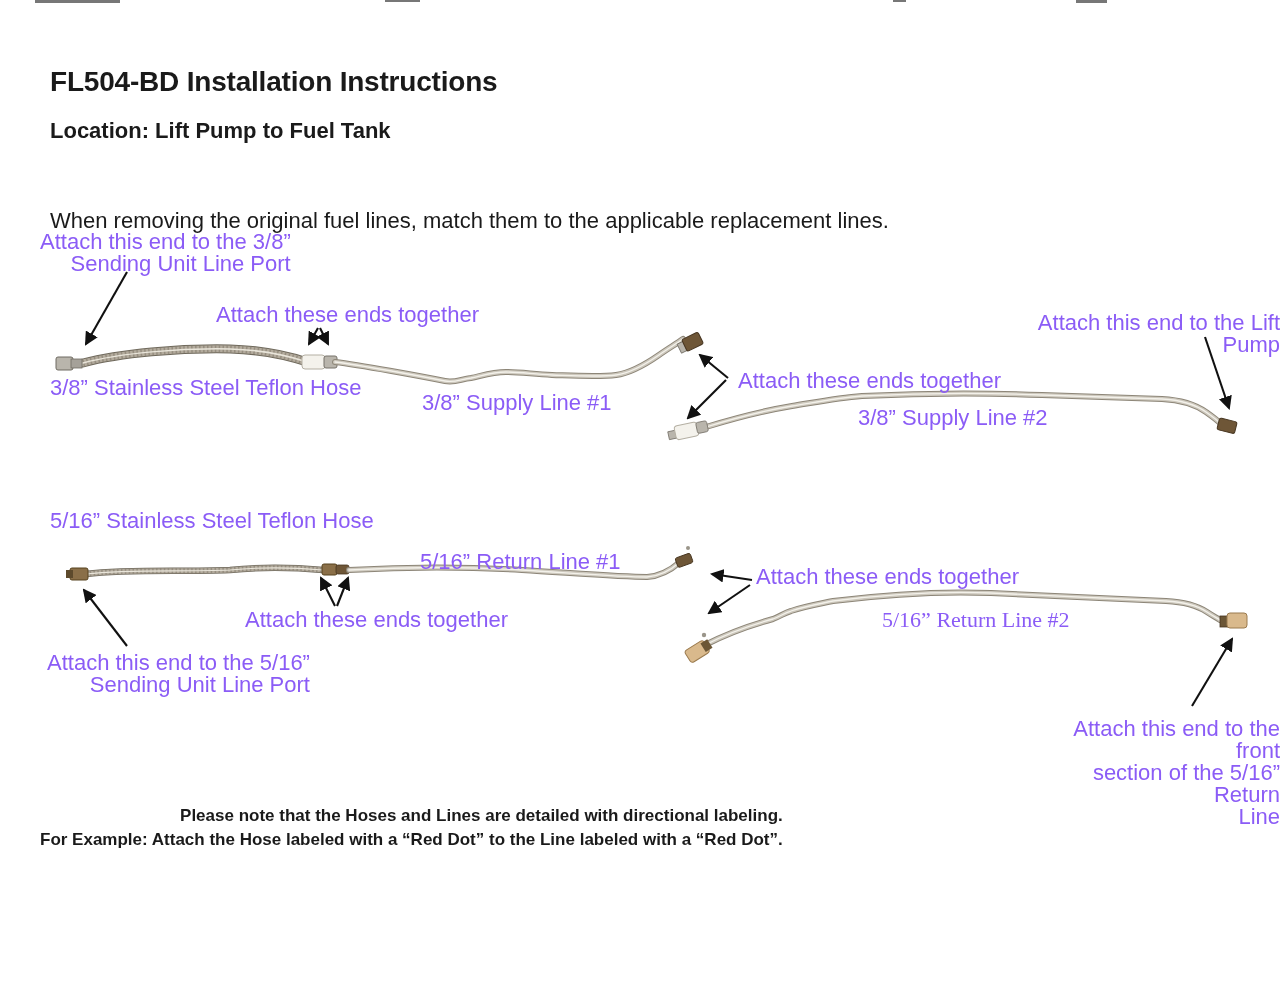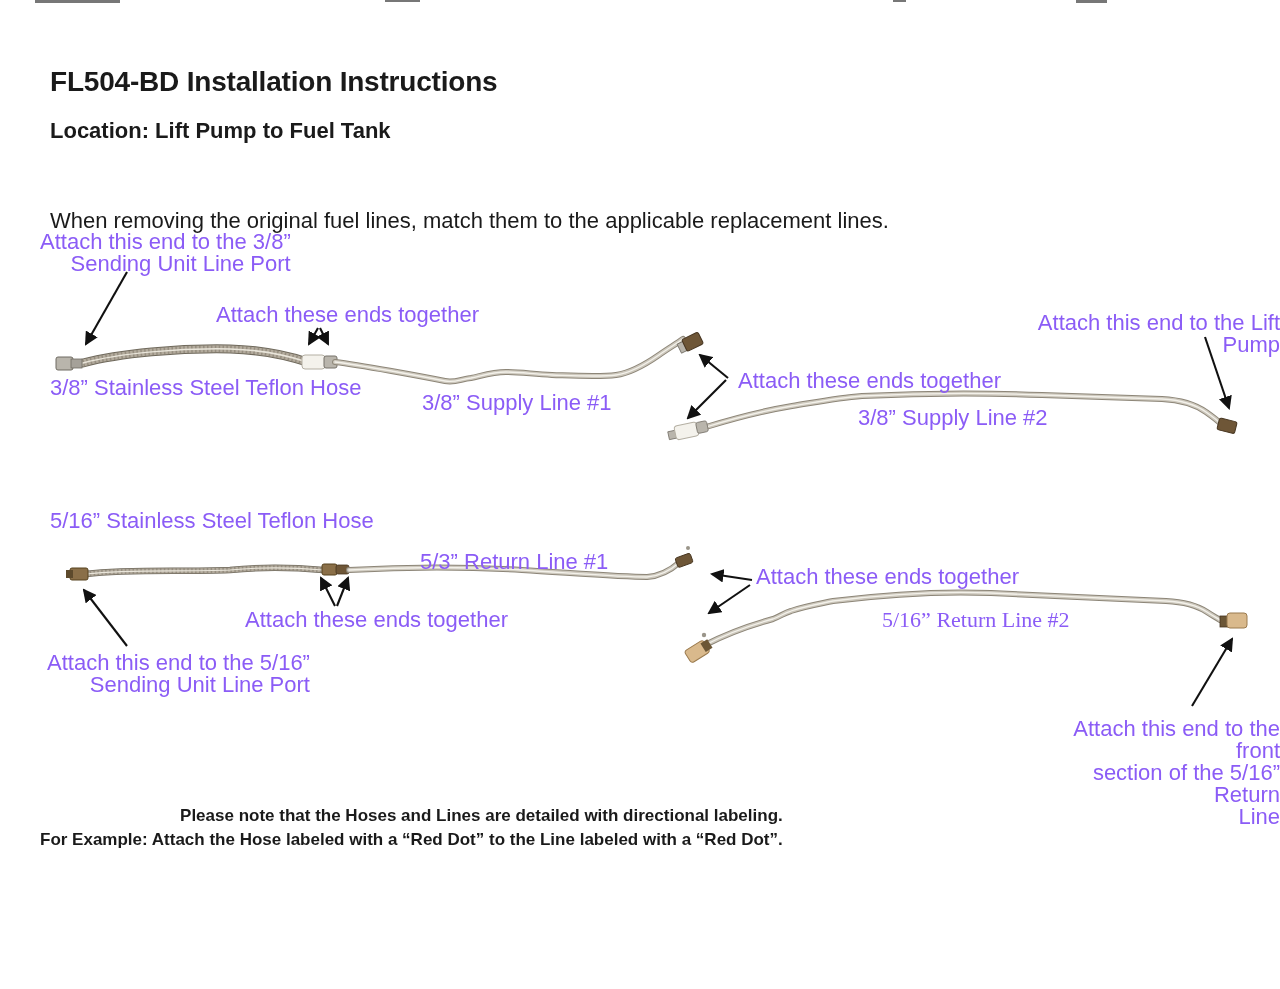--- a/index.html
+++ b/index.html
@@ -149,21 +149,21 @@
 <div class="abs ann" style="left:40px;top:231px;">Attach this end to the 3/8”
 Sending Unit Line Port</div>
 <div class="abs ann" style="left:216px;top:304px;">Attach these ends together</div>
 <div class="abs ann" style="left:50px;top:377px;">3/8” Stainless Steel Teflon Hose</div>
 <div class="abs ann" style="left:412px;top:392px;margin-left:10px;">3/8” Supply Line #1</div>
 <div class="abs ann" style="left:738px;top:370px;">Attach these ends together</div>
 <div class="abs ann" style="left:858px;top:407px;">3/8” Supply Line #2</div>
 <div class="abs ann" style="left:1037px;top:312px;">Attach this end to the Lift Pump</div>
 
 <div class="abs ann" style="left:50px;top:510px;">5/16” Stainless Steel Teflon Hose</div>
-<div class="abs ann" style="left:420px;top:551px;">5/3” Return Line #1</div>
+<div class="abs ann" style="left:420px;top:551px;">5/16” Return Line #1</div>
 <div class="abs ann" style="left:245px;top:609px;">Attach these ends together</div>
 <div class="abs ann" style="left:756px;top:566px;">Attach these ends together</div>
 <div class="abs ann" style="left:882px;top:609px;font-family:Liberation Serif, serif;">5/16” Return Line #2</div>
 <div class="abs ann" style="left:47px;top:652px;">Attach this end to the 5/16”
 Sending Unit Line Port</div>
 <div class="abs ann" style="left:1052px;top:718px;">Attach this end to the front
 section of the 5/16” Return
 Line</div>
 
 <div class="abs note" style="left:40px;top:776px;margin-top:28px;">Please note that the Hoses and Lines are detailed with directional labeling.

